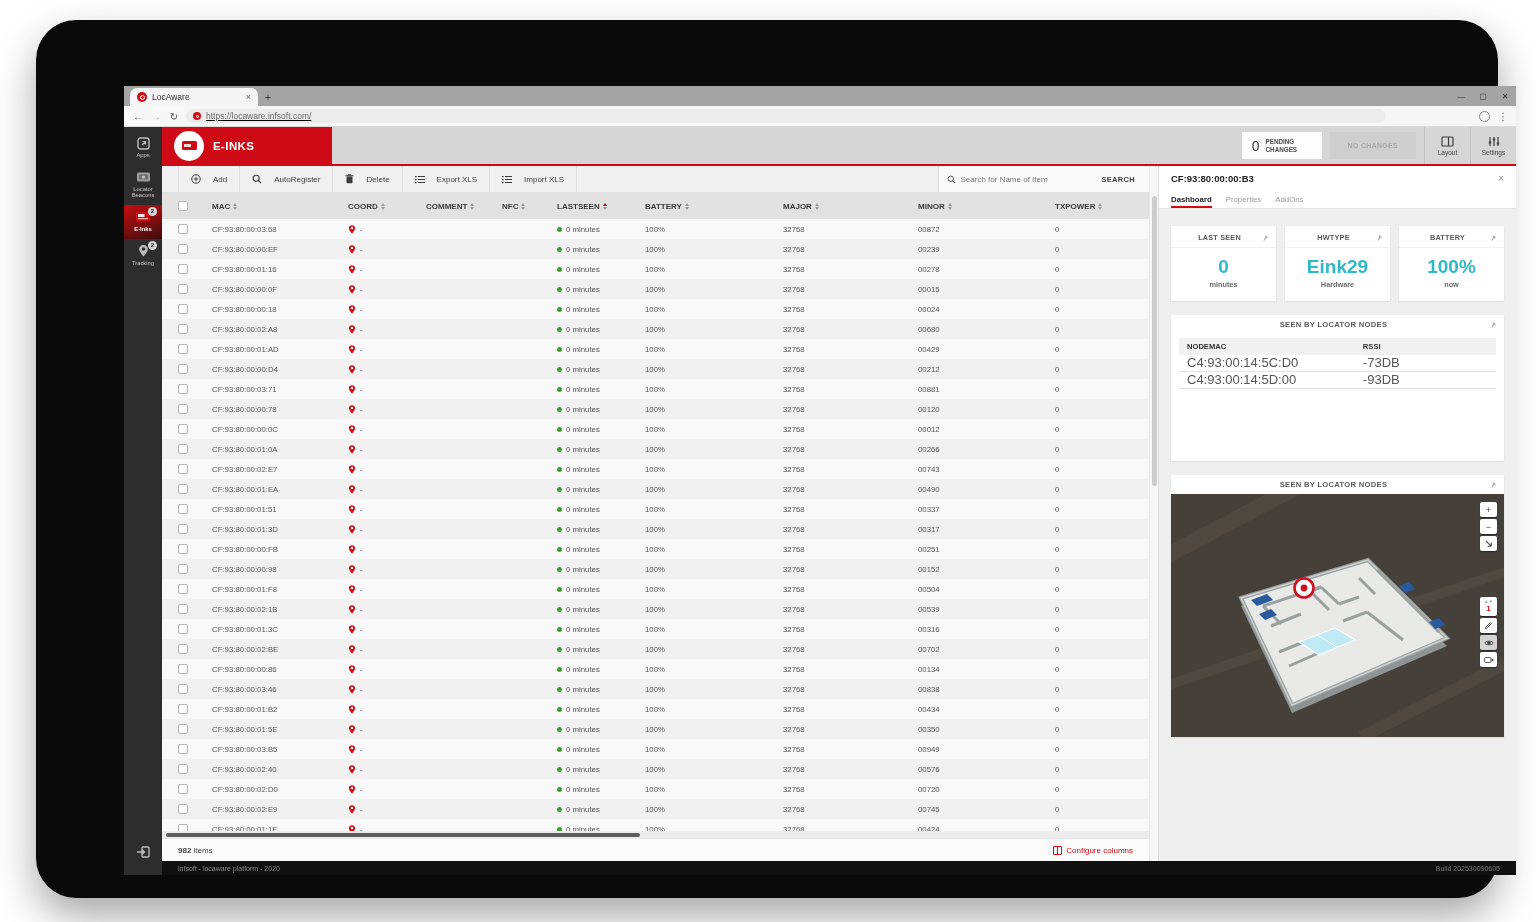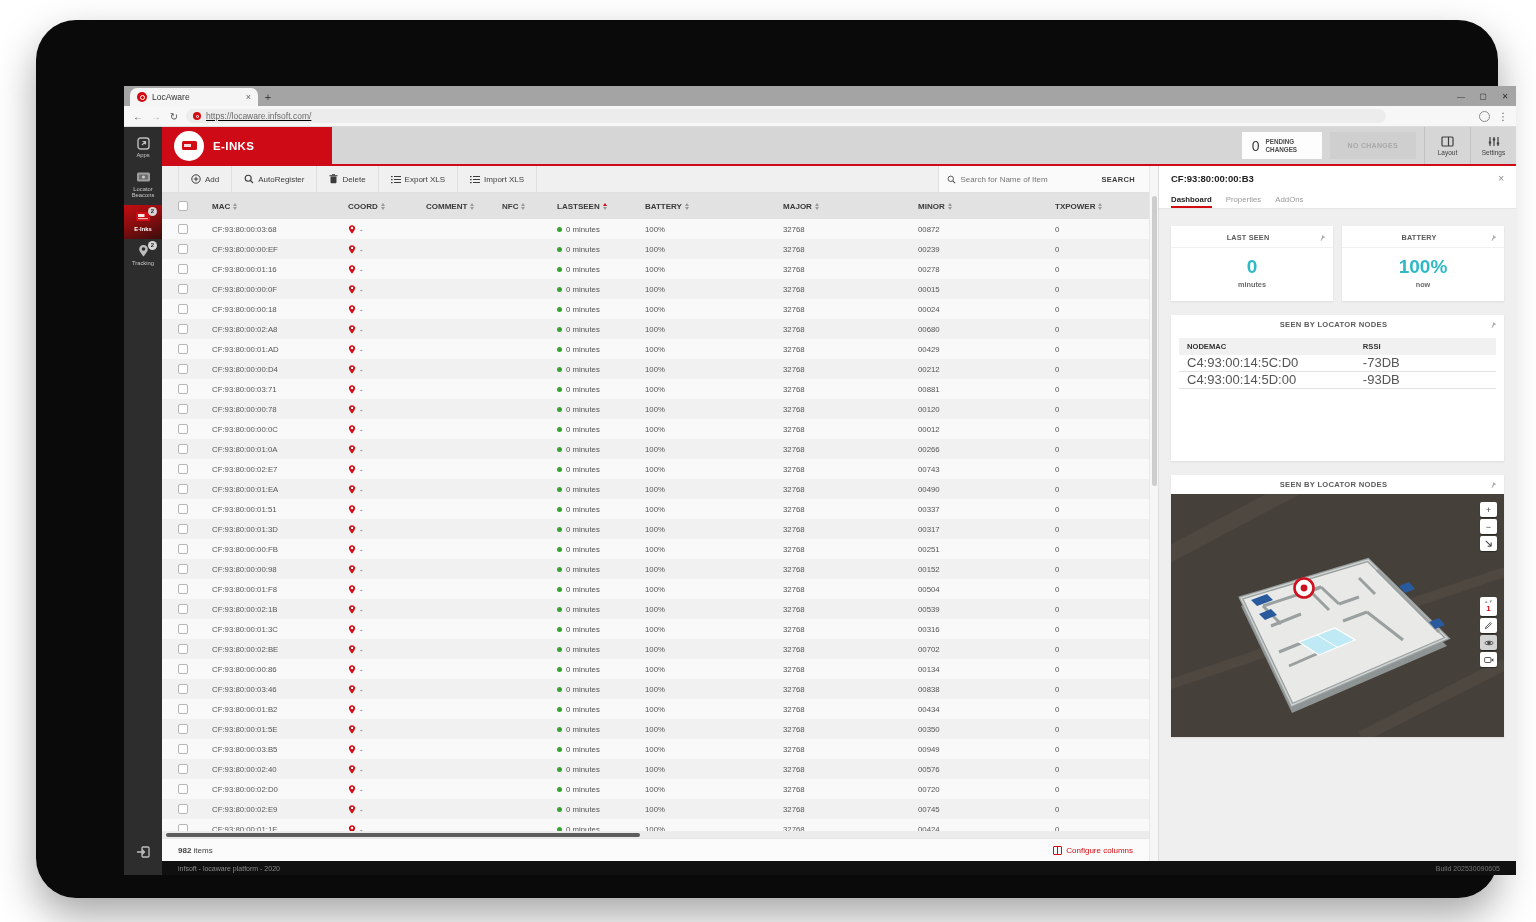--- a/index.html
+++ b/index.html
@@ -58,21 +58,21 @@
   .nochanges { background:#cfcfcf; margin:5px 8px; display:flex; align-items:center; padding:0 18px; font-size:7px; font-weight:bold; color:#a9a9a9; letter-spacing:.3px; }
   .hdr-btn { width:46px; display:flex; flex-direction:column; align-items:center; justify-content:center; gap:2px; border-left:1px solid #c2c2c2; color:#3e3e3e; }
   .hdr-btn .hlabel { font-size:6.5px; color:#3e3e3e; }
   .redline { height:2px; background:#cf0a17; flex:none; }
 
   .content { flex:1; display:flex; min-height:0; }
 
   
   .tablecol { flex:1; display:flex; flex-direction:column; min-width:0; background:#fbfbfb; }
   .toolbar { height:27px; background:#f0f0f0; border-bottom:1px solid #e0e0e0; display:flex; align-items:stretch; flex:none; }
-  .tool-btn { display:flex; align-items:center; gap:4px; padding:0 12px; border-right:1px solid #dedede; font-size:8px; color:#3c3c3c; }
+  .tool-btn { display:flex; align-items:center; gap:12px; padding:0 12px; border-right:1px solid #dedede; font-size:8px; color:#3c3c3c; }
   .tool-btn:first-child { border-left:1px solid #dedede; margin-left:16px; }
   .tool-spacer { flex:1; }
   .searchbox { display:flex; align-items:center; gap:5px; background:#fafafa; border-left:1px solid #dedede; padding:0 8px; }
   .searchbox input { border:none; background:transparent; outline:none; font-size:8px; color:#444; width:130px; font-family:"Liberation Sans",sans-serif; }
   .search-btn { font-size:7.5px; font-weight:bold; color:#3c3c3c; padding:0 6px; letter-spacing:.3px; }
 
   .thead { height:26px; background:#e2e2e2; display:flex; align-items:center; flex:none; font-size:8px; font-weight:bold; color:#3a3a3a; }
   .trow { height:20px; display:flex; align-items:center; font-size:7.8px; color:#555; flex:none; }
   .tbody { flex:1; overflow:hidden; min-height:0; }
   .tbody .trow:nth-child(odd) { background:#f9f9f9; }
@@ -1150,20 +1150,32 @@
                           <path d="M5.5 1 L9 4.5 L6.5 5.2 L4 8.8 L3.2 8 L4.8 4.5 Z" fill="#b0b0b0"></path>
                         </svg>
                       </div>
                     <div class="card-b">
                         <div class="big">0</div>
                         <div class="unit">minutes</div>
                       </div>
                   </div>
                   <div class="card">
                     <div class="card-h">
+                        <span class="ct">HWTYPE</span>
+                      <svg width="8" height="8" viewBox="0 0 10 10">
+                          <path d="M5.5 1 L9 4.5 L6.5 5.2 L4 8.8 L3.2 8 L4.8 4.5 Z" fill="#b0b0b0"></path>
+                        </svg>
+                      </div>
+                    <div class="card-b">
+                        <div class="big">Eink29</div>
+                        <div class="unit">Hardware</div>
+                      </div>
+                  </div>
+                  <div class="card">
+                    <div class="card-h">
                         <span class="ct">BATTERY</span>
                       <svg width="8" height="8" viewBox="0 0 10 10">
                           <path d="M5.5 1 L9 4.5 L6.5 5.2 L4 8.8 L3.2 8 L4.8 4.5 Z" fill="#b0b0b0"></path>
                         </svg>
                       </div>
                     <div class="card-b">
                         <div class="big">100%</div>
                         <div class="unit">now</div>
                       </div>
                   </div>

